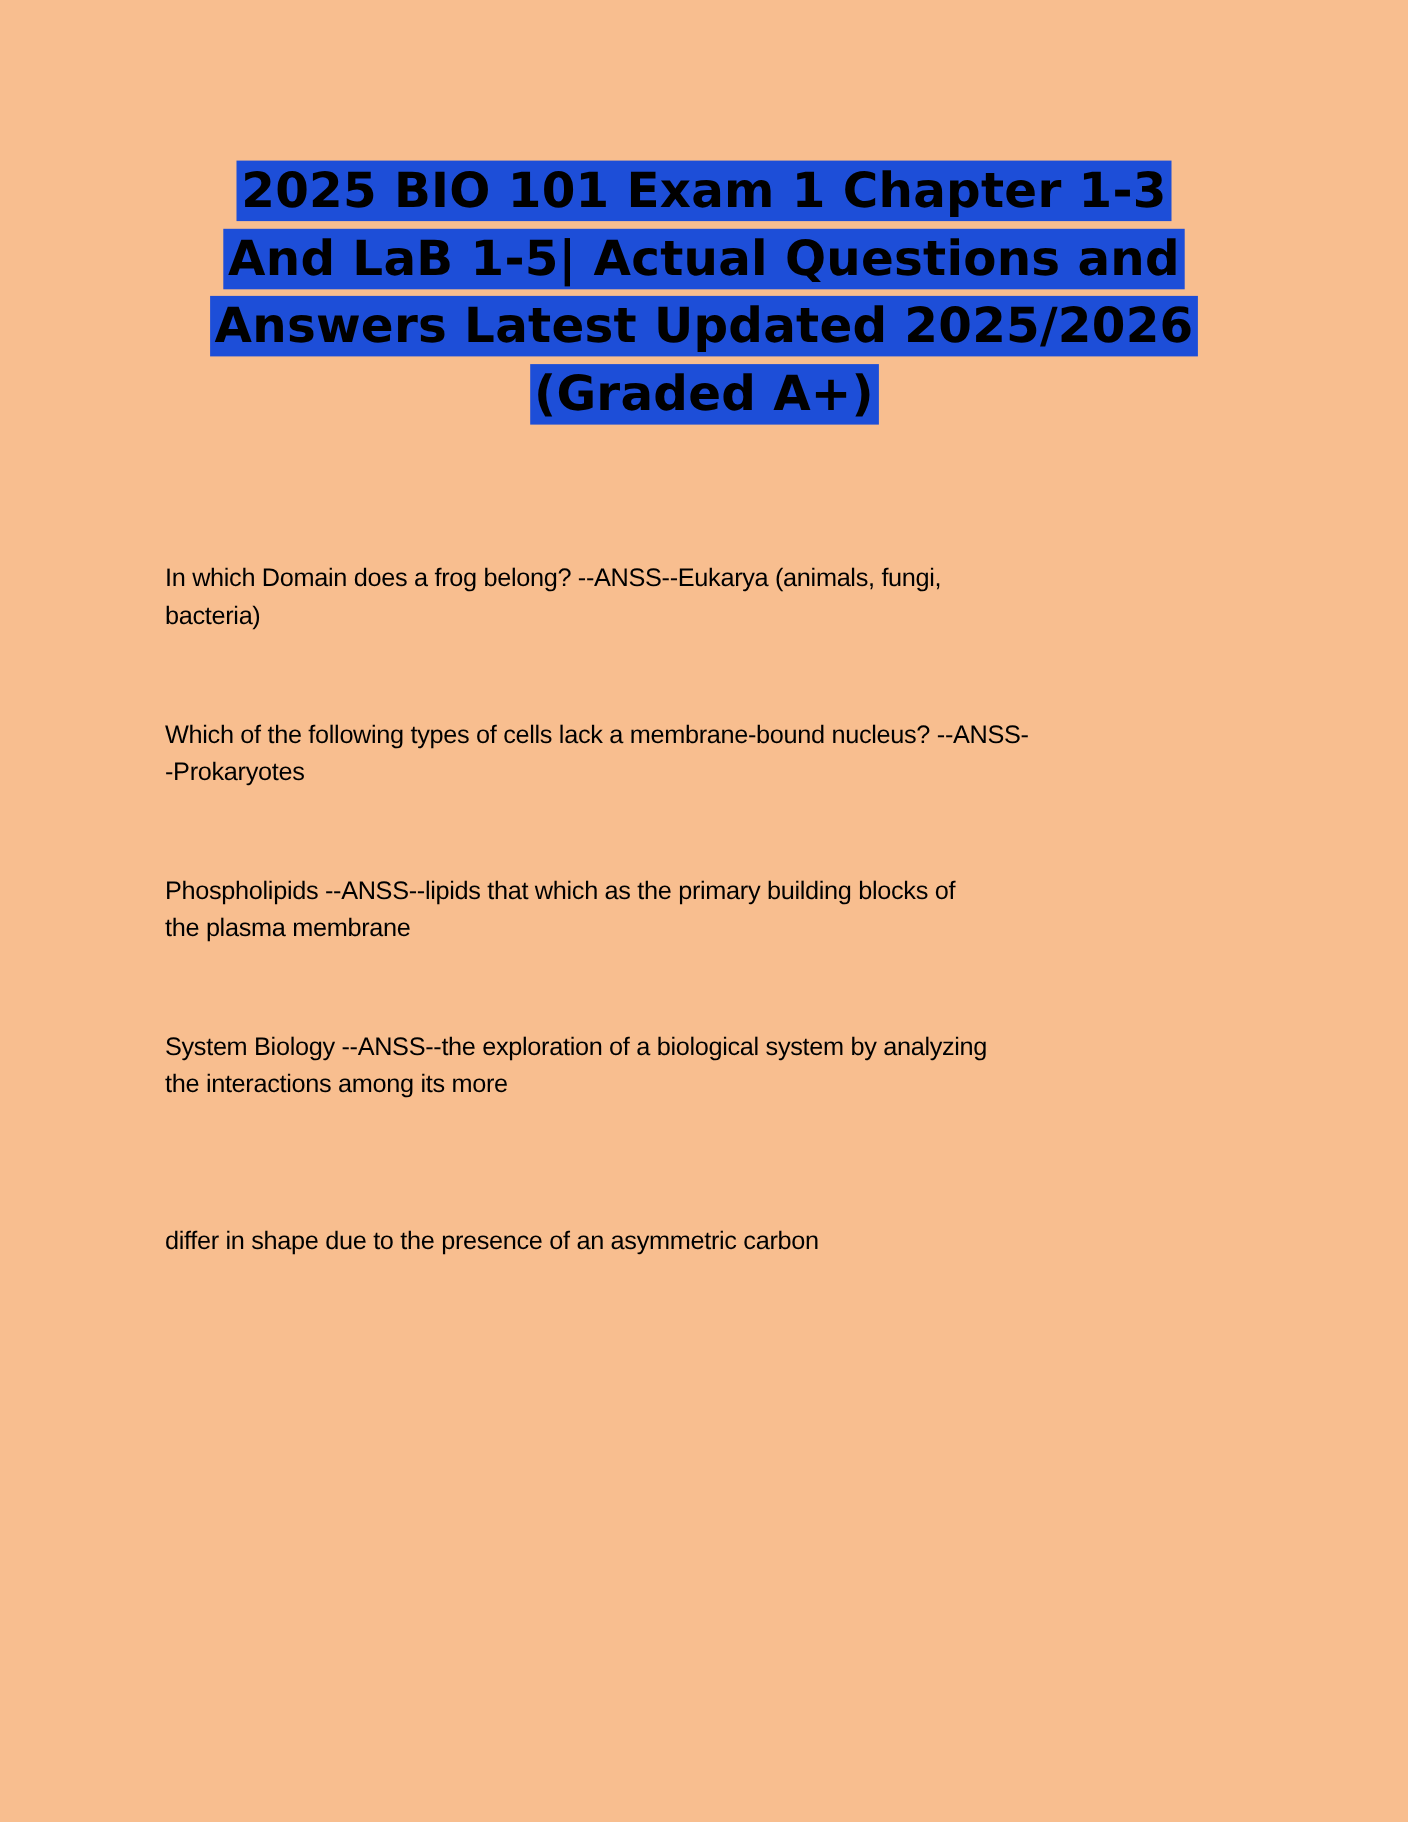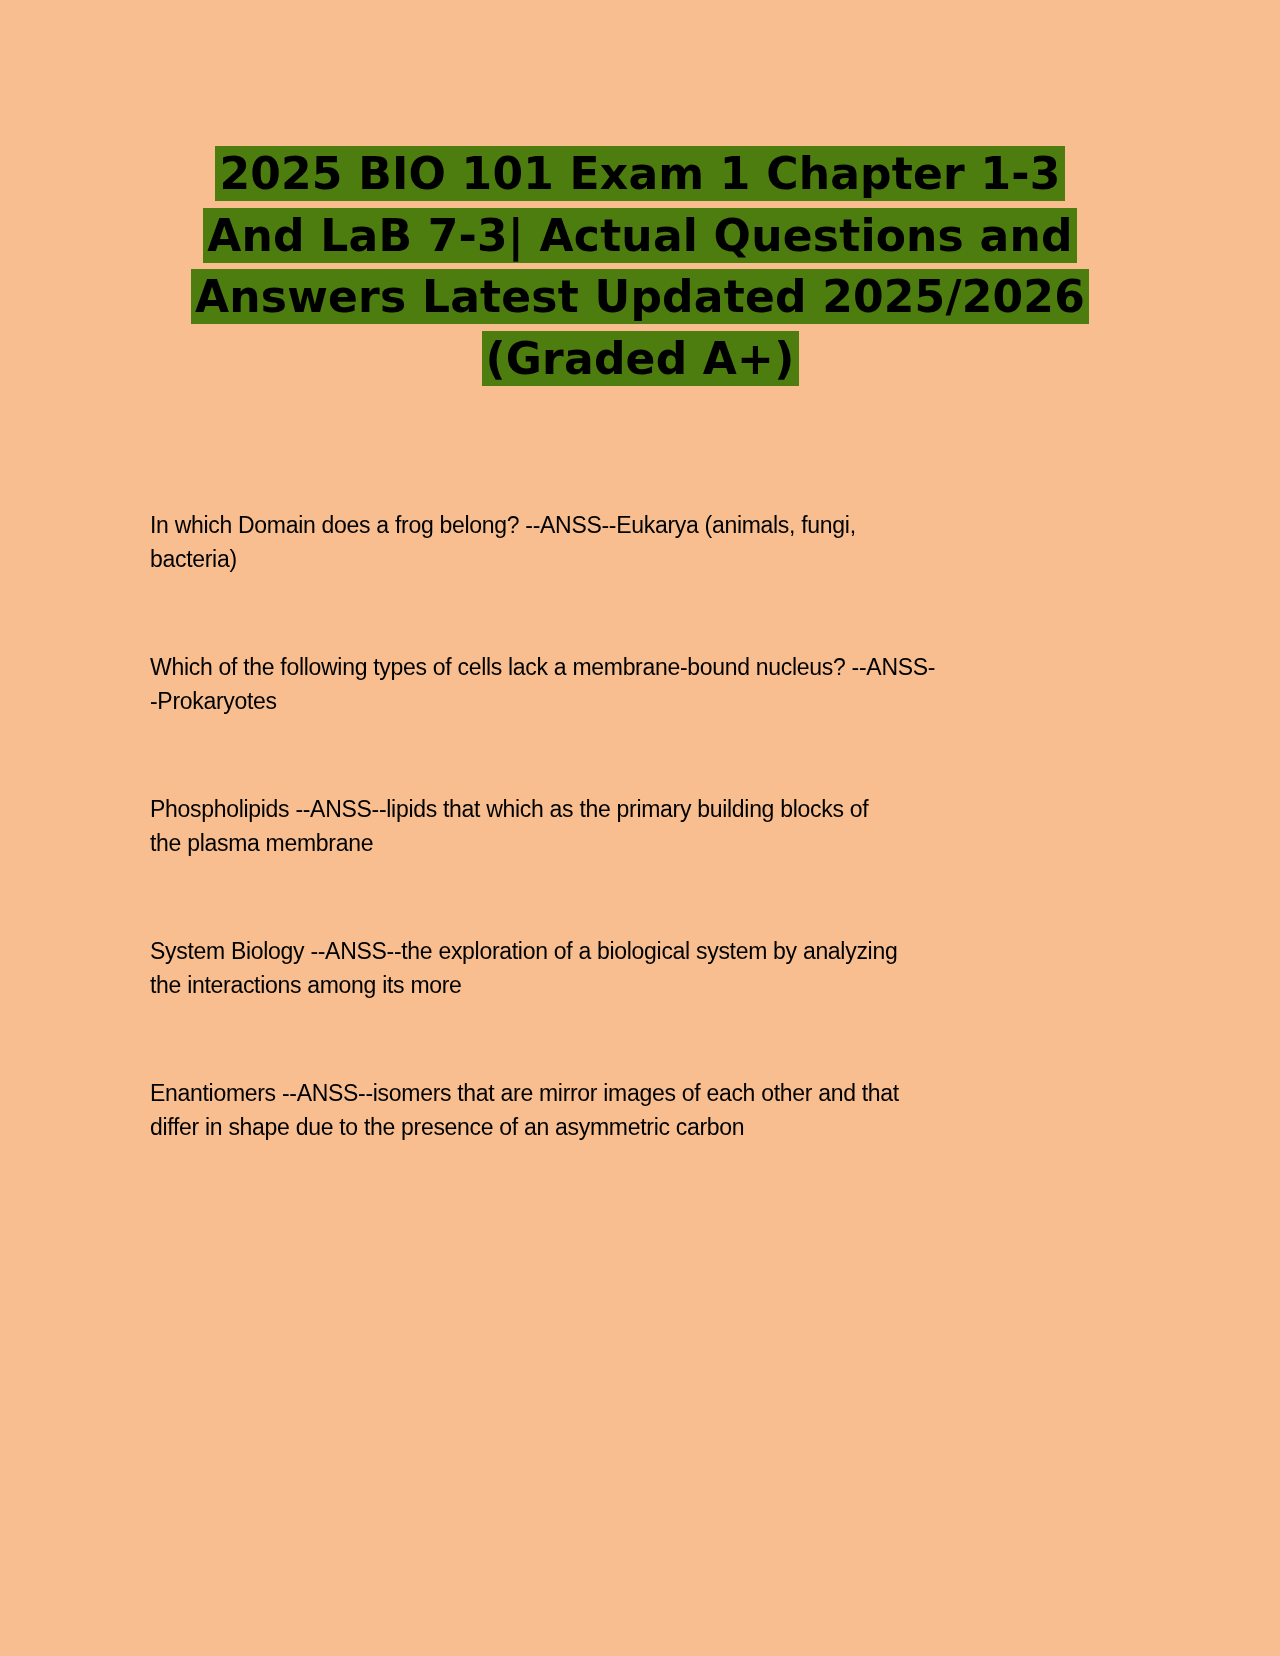--- a/index.html
+++ b/index.html
@@ -28,21 +28,21 @@
       top: 143px;
       text-align: center;
       font-family: "DejaVu Sans", sans-serif;
       font-weight: bold;
       font-size: 44px;
       line-height: 61.5px;
       margin: 0;
       letter-spacing: 0.2px;
     }
     .title .hl {
-      background: #4d7c0f;
+      background: #1d4ed8;
       padding: 2px 4px;
       -webkit-box-decoration-break: clone;
       box-decoration-break: clone;
     }
     .qa-list {
       position: absolute;
       left: 150px;
       top: 508px;
       width: 980px;
       margin: 0;
@@ -57,23 +57,23 @@
       padding: 0;
       letter-spacing: -0.3px;
       word-spacing: 0px;
     }
   </style>
 </head>
 <body>
 
 <div class="page">
 
-  <h1 class="title"><span class="hl">2025 BIO 101 Exam 1 Chapter 1-3</span><br><span class="hl">And LaB 7-3| Actual Questions and</span><br><span class="hl">Answers Latest Updated 2025/2026</span><br><span class="hl">(Graded A+)</span></h1>
+  <h1 class="title"><span class="hl">2025 BIO 101 Exam 1 Chapter 1-3</span><br><span class="hl">And LaB 1-5| Actual Questions and</span><br><span class="hl">Answers Latest Updated 2025/2026</span><br><span class="hl">(Graded A+)</span></h1>
 
   <ul class="qa-list">
     <li class="qa-item"><span>In which Domain does a frog belong? --ANSS--Eukarya  (animals, fungi,</span><br><span>bacteria)</span></li>
     <li class="qa-item"><span>Which of the following types of cells lack a membrane-bound nucleus? --ANSS-</span><br><span>-Prokaryotes</span></li>
     <li class="qa-item"><span>Phospholipids --ANSS--lipids that which as the primary building blocks of</span><br><span>the plasma membrane</span></li>
     <li class="qa-item"><span>System Biology --ANSS--the exploration of a biological system by analyzing</span><br><span>the interactions among its more</span></li>
-    <li class="qa-item"><span>Enantiomers --ANSS--isomers that are mirror images of each other and that</span><br><span>differ in shape due to the presence of an asymmetric carbon</span></li>
+    <li class="qa-item"><br><span>differ in shape due to the presence of an asymmetric carbon</span></li>
   </ul>
 
 </div>
 
 </body></html>

